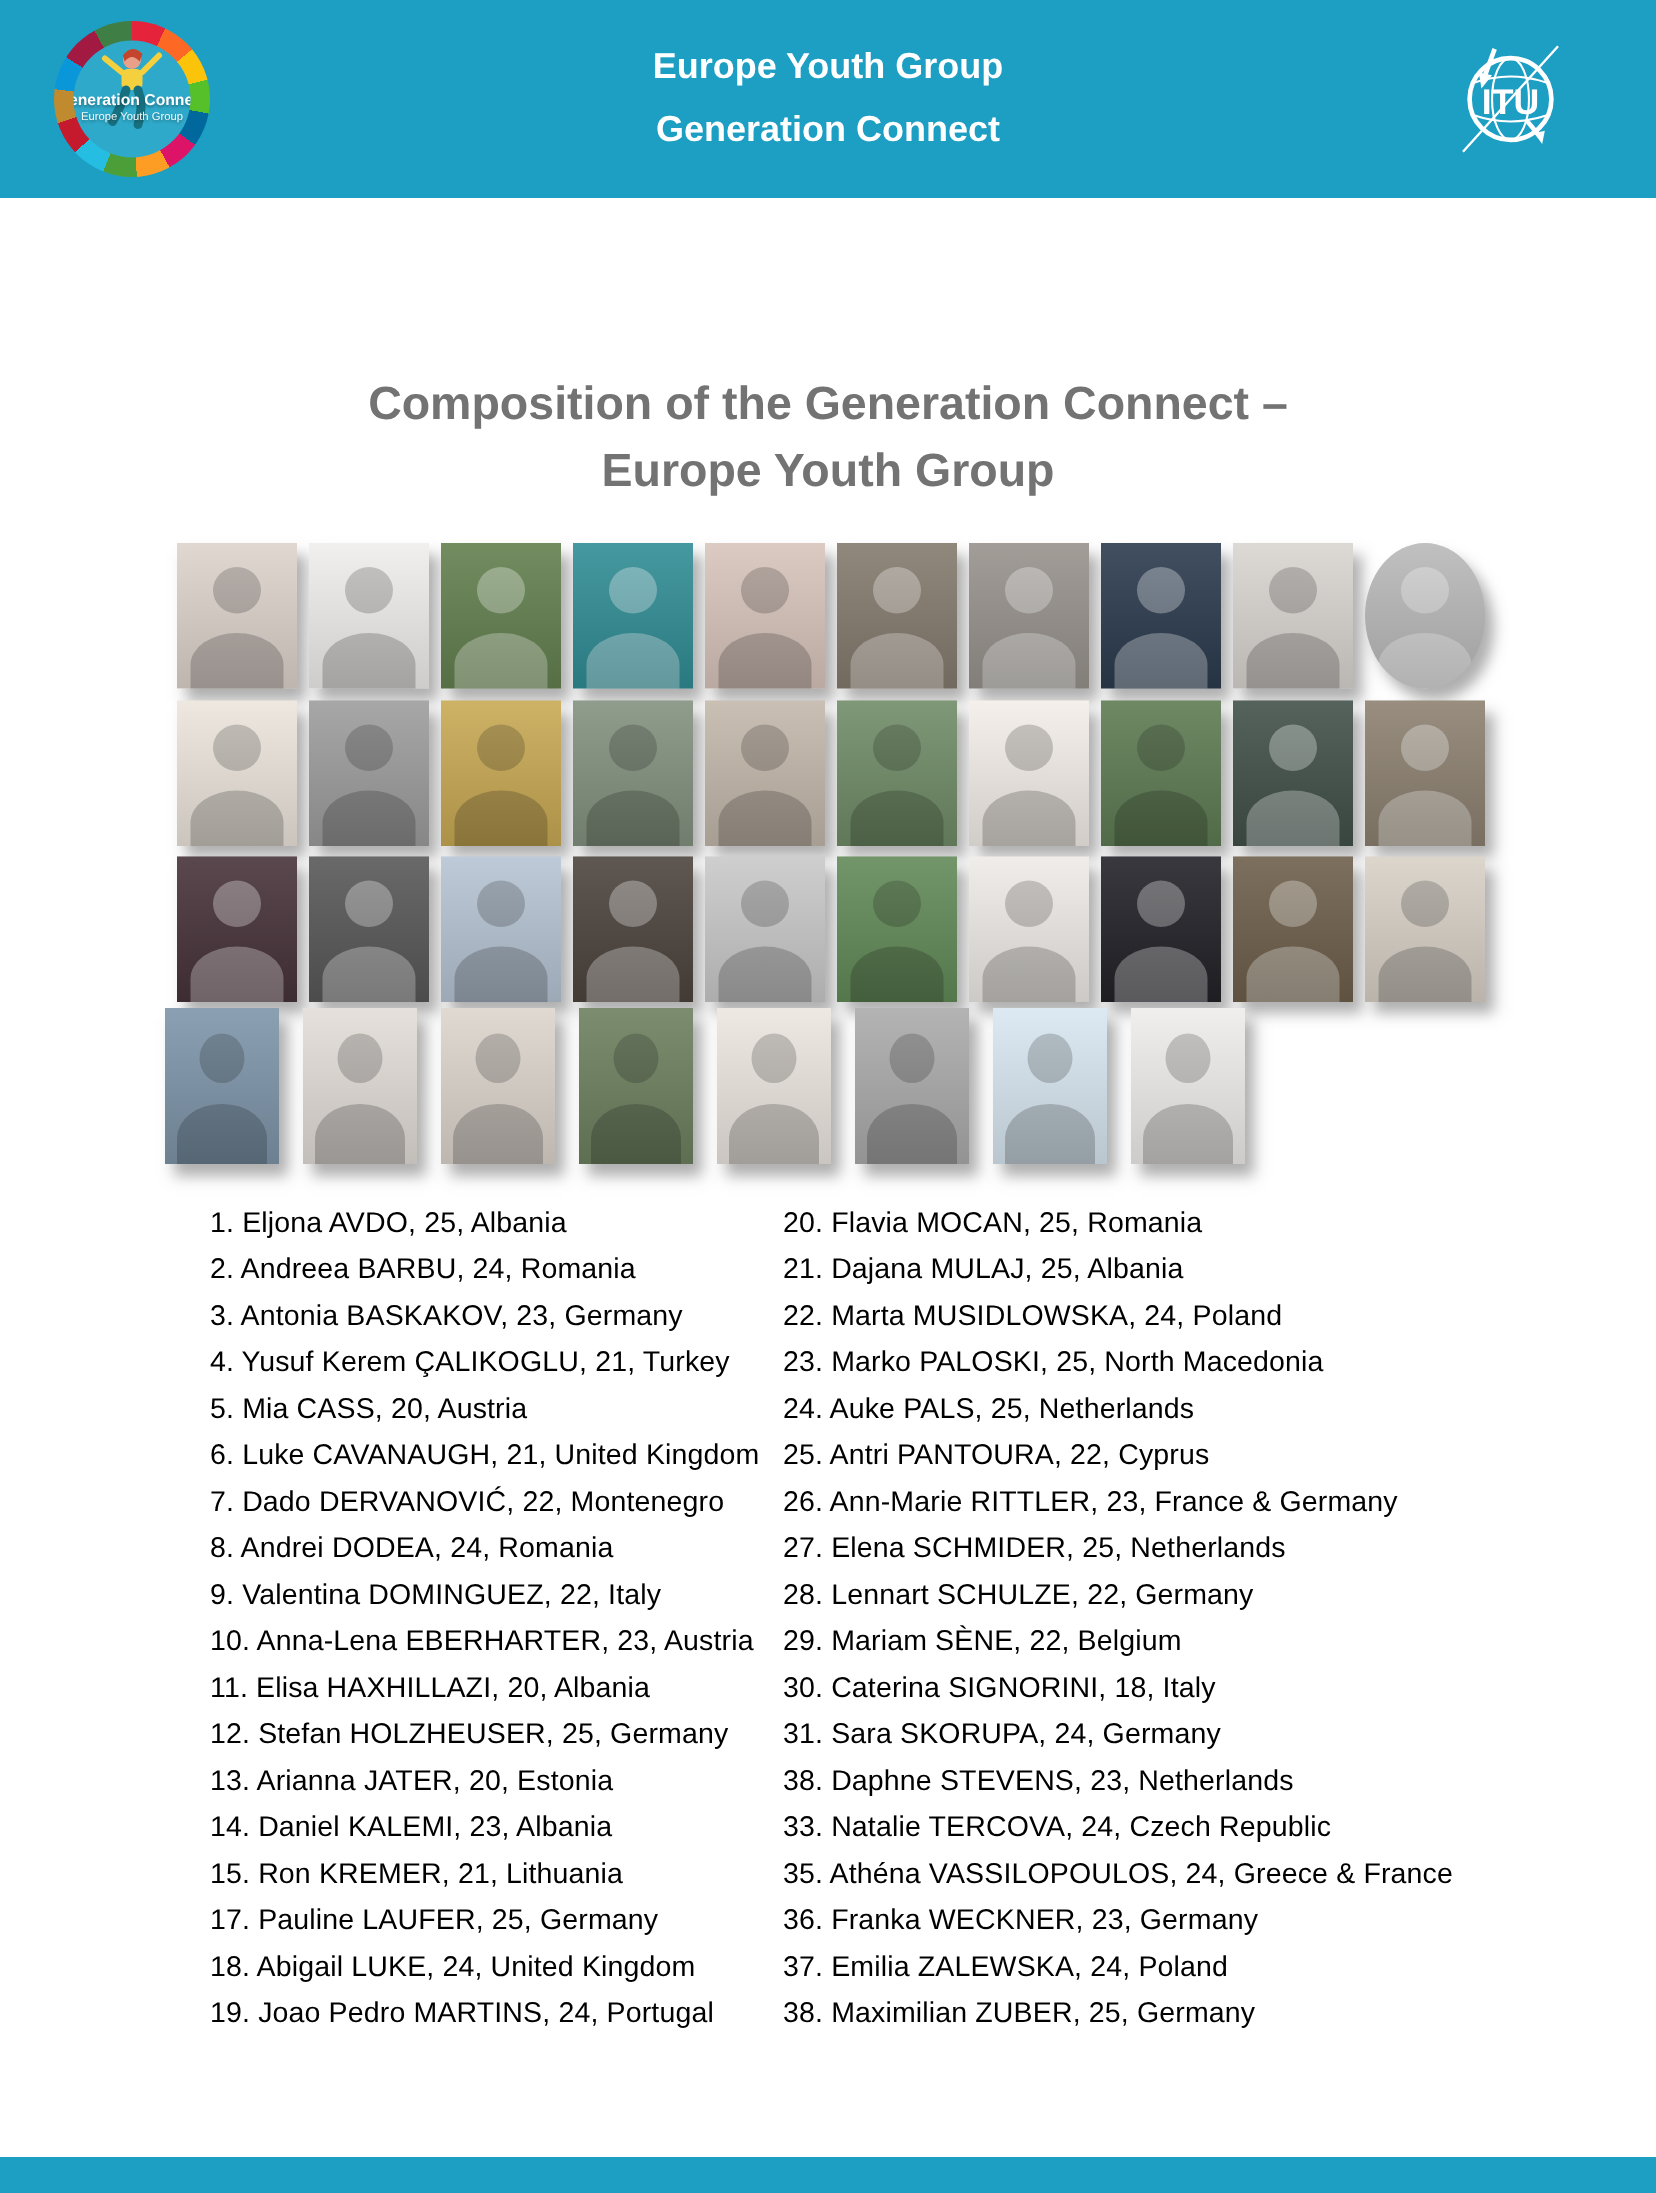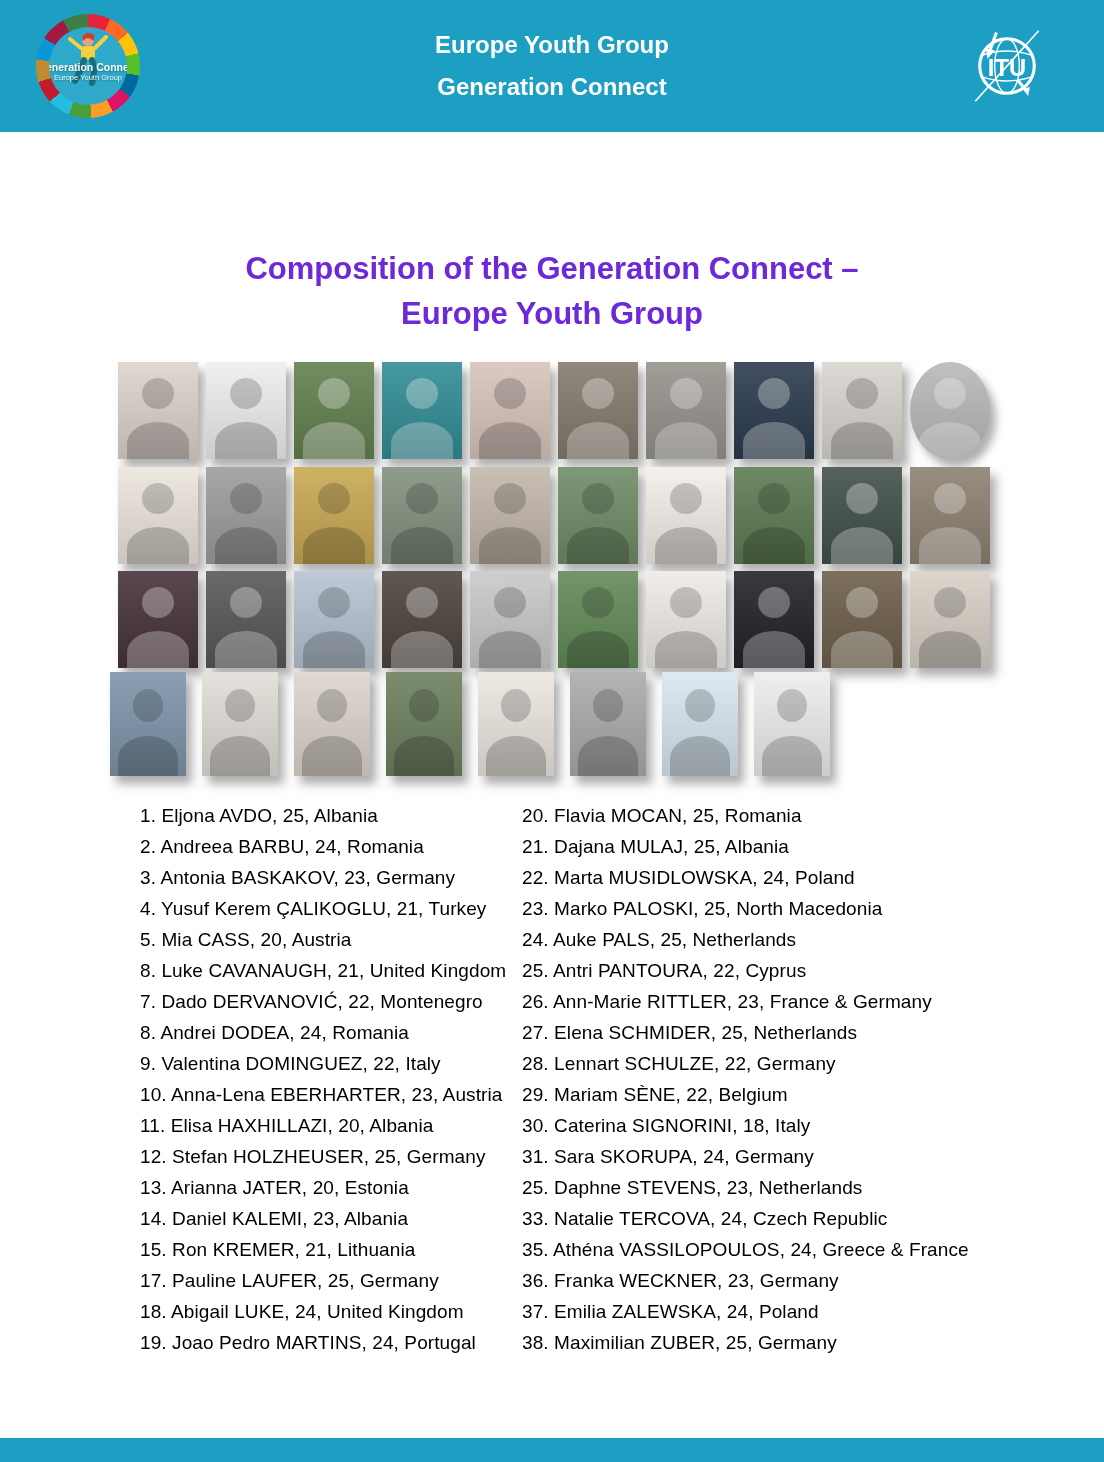--- a/index.html
+++ b/index.html
@@ -50,21 +50,21 @@
   .gc-logo-text .t2 { font-size: 7.5px; white-space: nowrap; opacity: 0.95; }
 
   
   .itu-logo { position: absolute; top: 22px; right: 52px; width: 90px; height: 88px; }
   .itu-logo svg { width: 100%; height: 100%; }
 
   
   .doc-title {
     position: absolute; top: 246px; left: 0; right: 0;
     text-align: center;
-    color: #6d28d9; font-weight: bold; font-size: 31px; line-height: 45px;
+    color: #737373; font-weight: bold; font-size: 31px; line-height: 45px;
   }
 
   
   .photo-grid { position: absolute; left: 0; top: 0; width: 1104px; }
   .photo-row { position: absolute; display: flex; }
   .photo-row.row-1 { top: 362px; left: 118px; gap: 8px; }
   .photo-row.row-2 { top: 467px; left: 118px; gap: 8px; }
   .photo-row.row-3 { top: 571px; left: 118px; gap: 8px; }
   .photo-row.row-4 { top: 672px; left: 110px; gap: 16px; }
   .photo {
@@ -315,21 +315,21 @@
     </div>
   </div>
 
 <div class="members">
   <div class="members-col left">
       <div class="member-line">1. Eljona AVDO, 25, Albania</div>
       <div class="member-line">2. Andreea BARBU, 24, Romania</div>
       <div class="member-line">3. Antonia BASKAKOV, 23, Germany</div>
       <div class="member-line">4. Yusuf Kerem ÇALIKOGLU, 21, Turkey</div>
       <div class="member-line">5. Mia CASS, 20, Austria</div>
-      <div class="member-line">8. Luke CAVANAUGH, 21, United Kingdom</div>
+      <div class="member-line">6. Luke CAVANAUGH, 21, United Kingdom</div>
       <div class="member-line">7. Dado DERVANOVIĆ, 22, Montenegro</div>
       <div class="member-line">8. Andrei DODEA, 24, Romania</div>
       <div class="member-line">9. Valentina DOMINGUEZ, 22, Italy</div>
       <div class="member-line">10. Anna-Lena EBERHARTER, 23, Austria</div>
       <div class="member-line">11. Elisa HAXHILLAZI, 20, Albania</div>
       <div class="member-line">12. Stefan HOLZHEUSER, 25, Germany</div>
       <div class="member-line">13. Arianna JATER, 20, Estonia</div>
       <div class="member-line">14. Daniel KALEMI, 23, Albania</div>
       <div class="member-line">15. Ron KREMER, 21, Lithuania</div>
       <div class="member-line">17. Pauline LAUFER, 25, Germany</div>
@@ -342,21 +342,21 @@
       <div class="member-line">22. Marta MUSIDLOWSKA, 24, Poland</div>
       <div class="member-line">23. Marko PALOSKI, 25, North Macedonia</div>
       <div class="member-line">24. Auke PALS, 25, Netherlands</div>
       <div class="member-line">25. Antri PANTOURA, 22, Cyprus</div>
       <div class="member-line">26. Ann-Marie RITTLER, 23, France &amp; Germany</div>
       <div class="member-line">27. Elena SCHMIDER, 25, Netherlands</div>
       <div class="member-line">28. Lennart SCHULZE, 22, Germany</div>
       <div class="member-line">29. Mariam SÈNE, 22, Belgium</div>
       <div class="member-line">30. Caterina SIGNORINI, 18, Italy</div>
       <div class="member-line">31. Sara SKORUPA, 24, Germany</div>
-      <div class="member-line">25. Daphne STEVENS, 23, Netherlands</div>
+      <div class="member-line">38. Daphne STEVENS, 23, Netherlands</div>
       <div class="member-line">33. Natalie TERCOVA, 24, Czech Republic</div>
       <div class="member-line">35. Athéna VASSILOPOULOS, 24, Greece &amp; France</div>
       <div class="member-line">36. Franka WECKNER, 23, Germany</div>
       <div class="member-line">37. Emilia ZALEWSKA, 24, Poland</div>
       <div class="member-line">38. Maximilian ZUBER, 25, Germany</div>
     </div>
 </div>
 
 <div class="footer-bar"></div>
 

